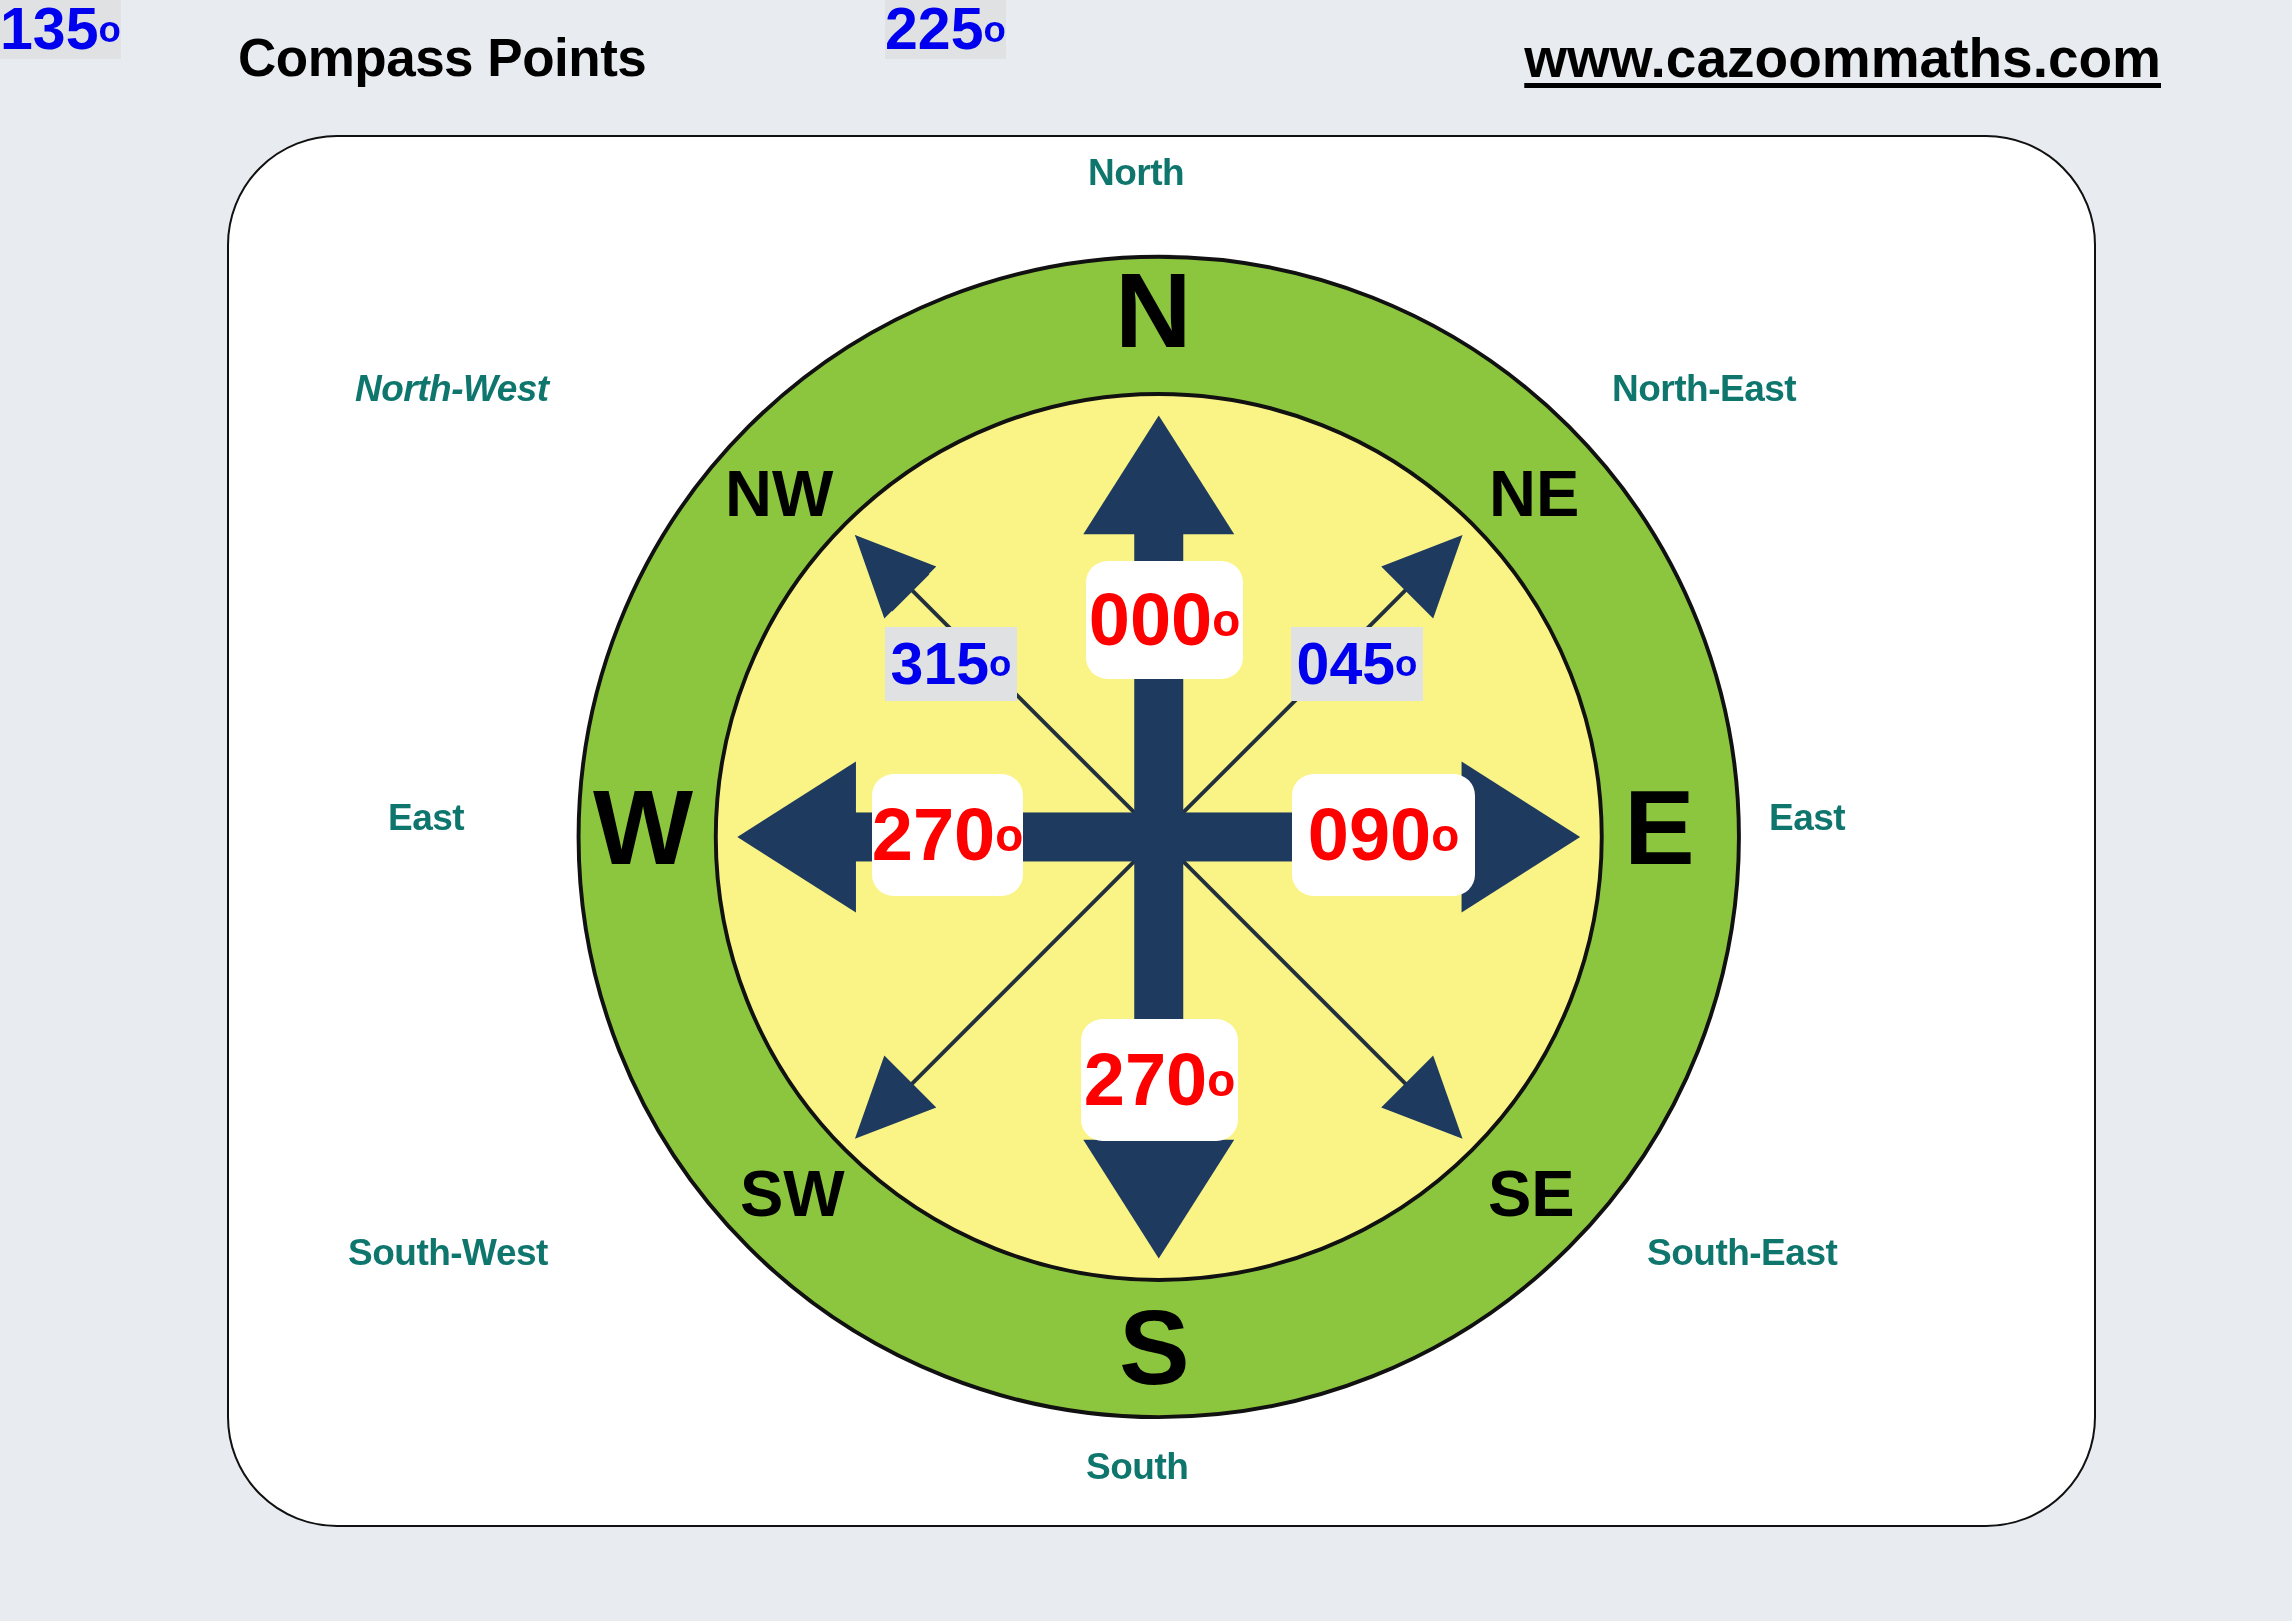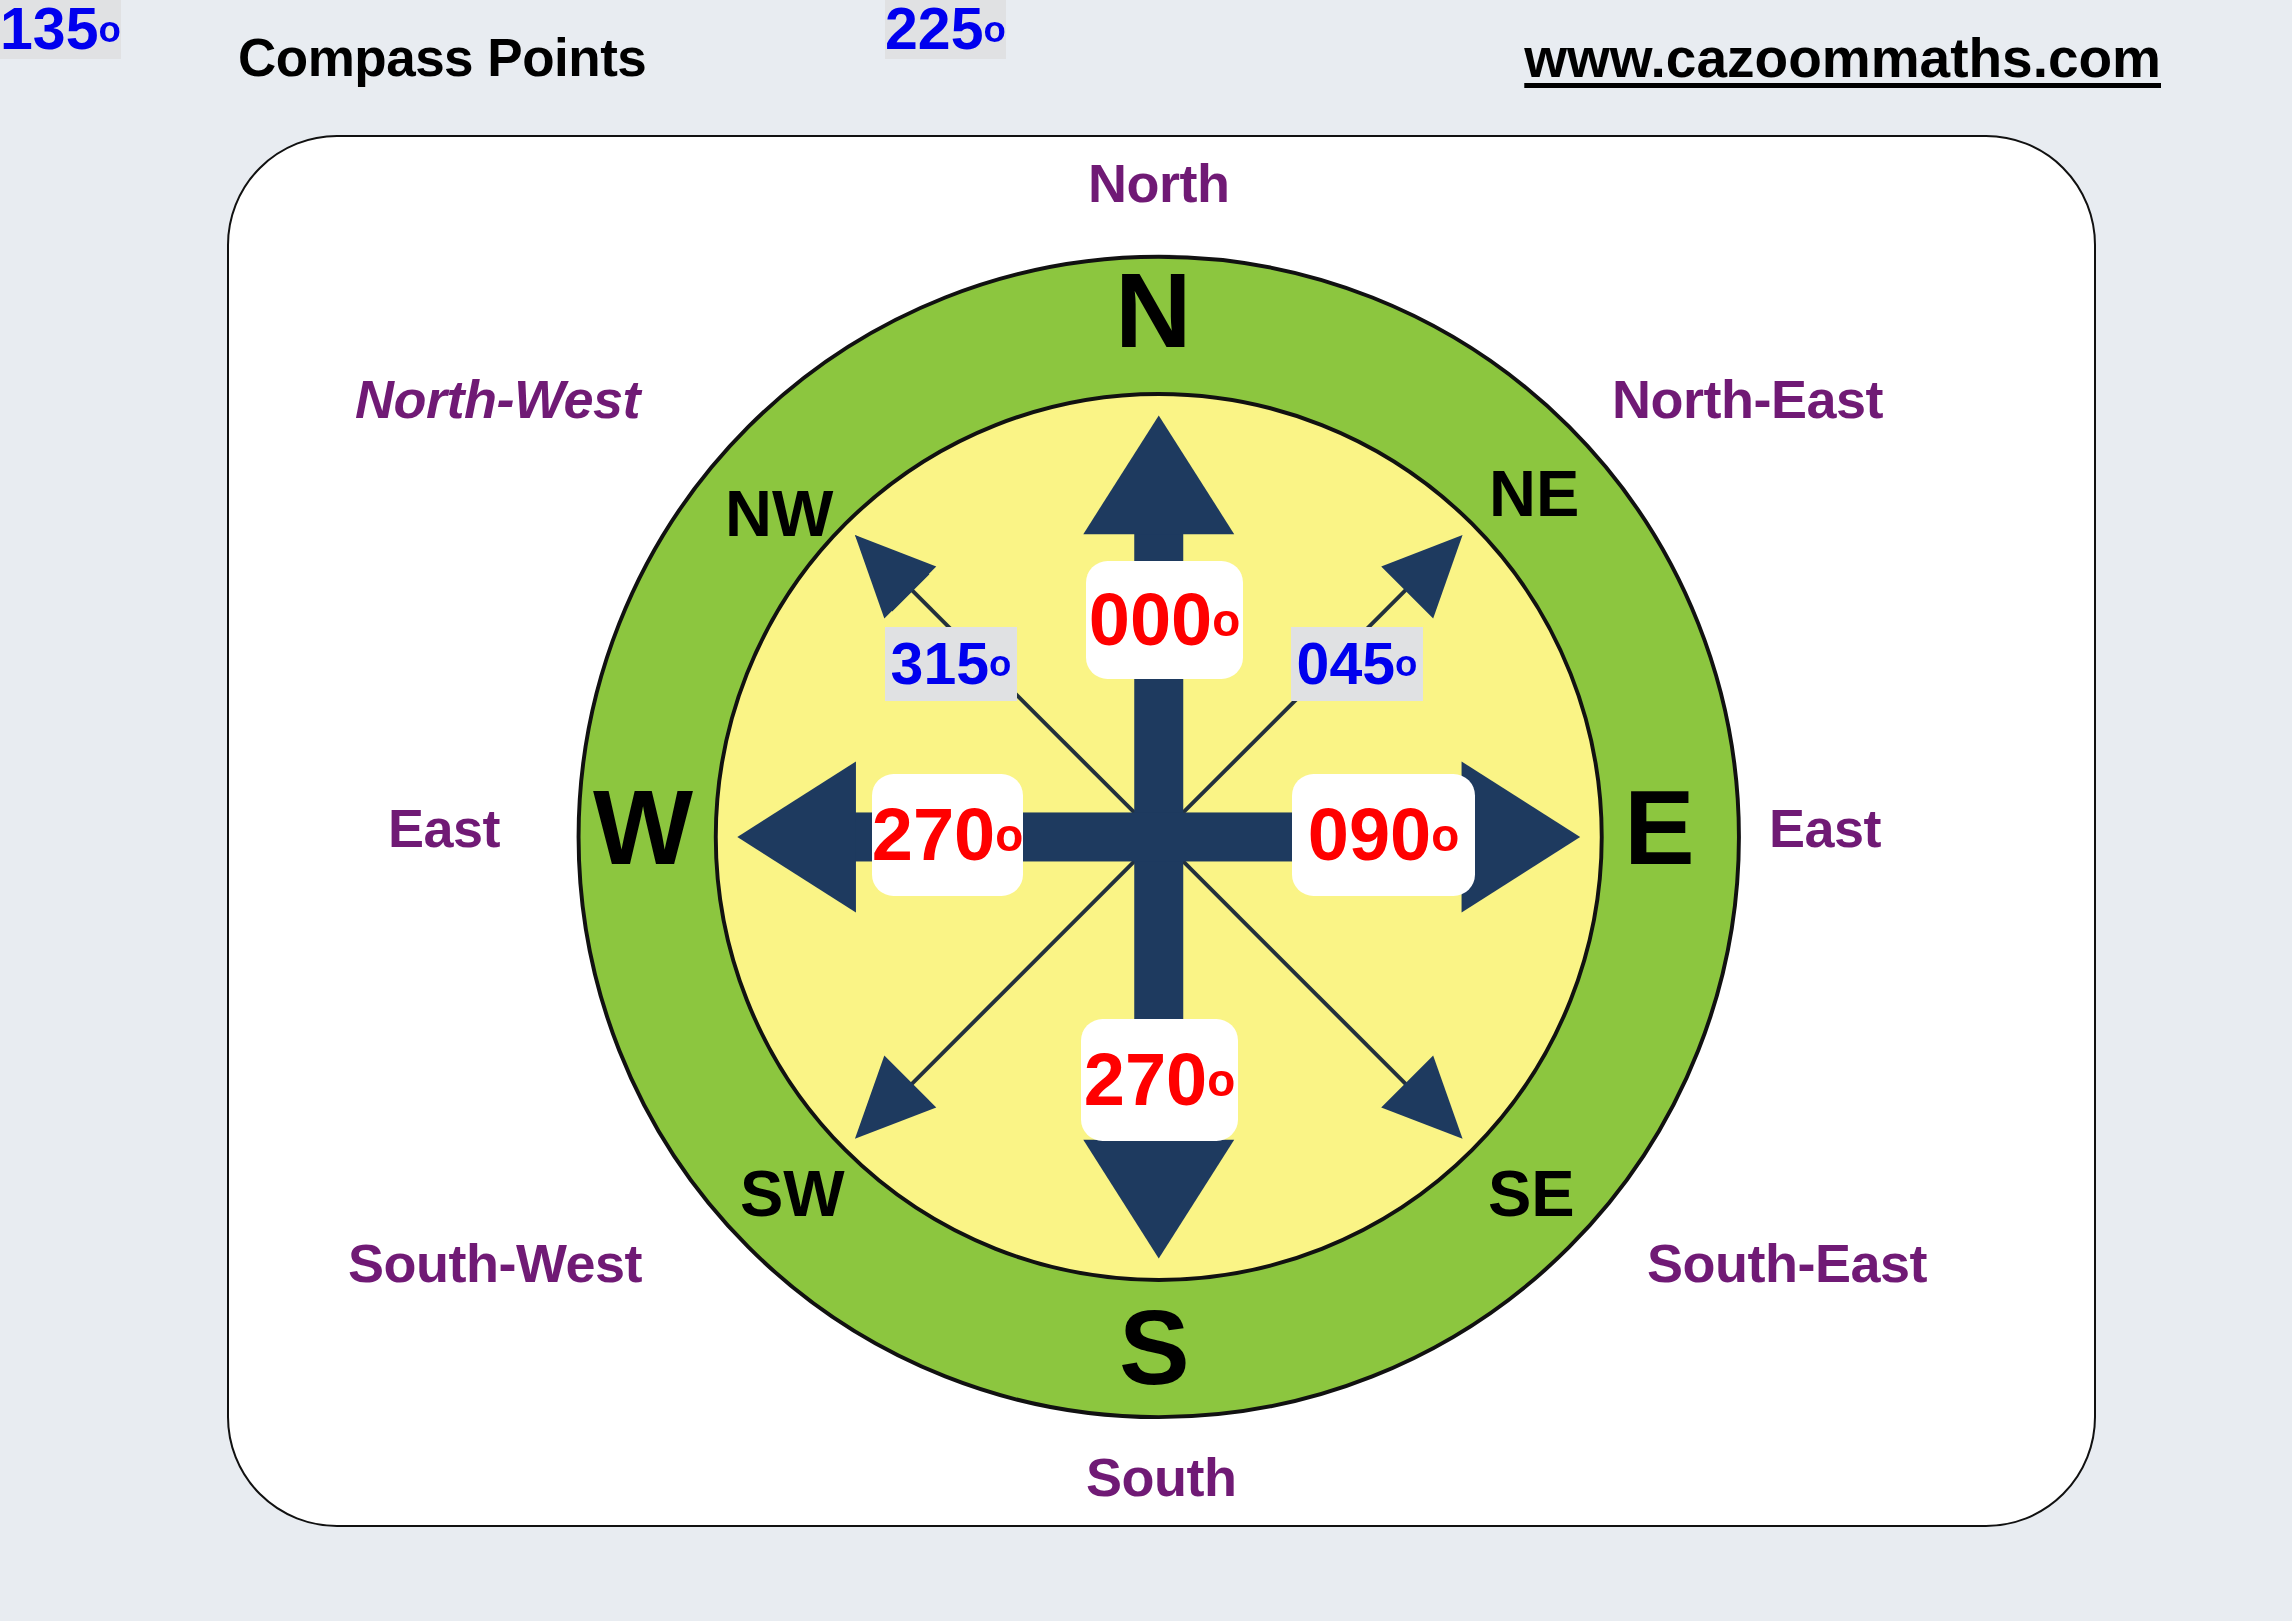--- a/index.html
+++ b/index.html
@@ -69,23 +69,23 @@
   }
   .compass-svg {
     position: absolute;
     left: 0;
     top: 0;
   }
 
   
   .outer-label {
     position: absolute;
-    color: #701a75;
-    font-weight: bold;
-    font-size: 54px;
+    color: #0f766e;
+    font-weight: bold;
+    font-size: 37px;
     white-space: nowrap;
     letter-spacing: -0.5px;
   }
   .lbl-north      { left: 1088px; top: 152px; }
   .lbl-northwest  { left: 355px;  top: 368px; font-style: italic; }
   .lbl-northeast  { left: 1612px; top: 368px; }
   .lbl-west       { left: 388px;  top: 797px; }
   .lbl-east       { left: 1769px; top: 797px; }
   .lbl-southwest  { left: 348px;  top: 1232px; }
   .lbl-southeast  { left: 1647px; top: 1232px; }
@@ -99,21 +99,21 @@
     white-space: nowrap;
     line-height: 1;
   }
   .abbr-cardinal { font-size: 106px; }
   .abbr-ordinal  { font-size: 65px; }
 
   .ab-n  { left: 1115px; top: 257px; }
   .ab-s  { left: 1119px; top: 1294px; }
   .ab-w  { left: 593px;  top: 774px; }
   .ab-e  { left: 1624px; top: 774px; }
-  .ab-nw { left: 725px;  top: 481px; }
+  .ab-nw { left: 725px;  top: 461px; }
   .ab-ne { left: 1489px; top: 461px; }
   .ab-sw { left: 740px;  top: 1161px; }
   .ab-se { left: 1488px; top: 1161px; }
 
   
   .bearing {
     position: absolute;
     display: flex;
     align-items: center;
     justify-content: center;

